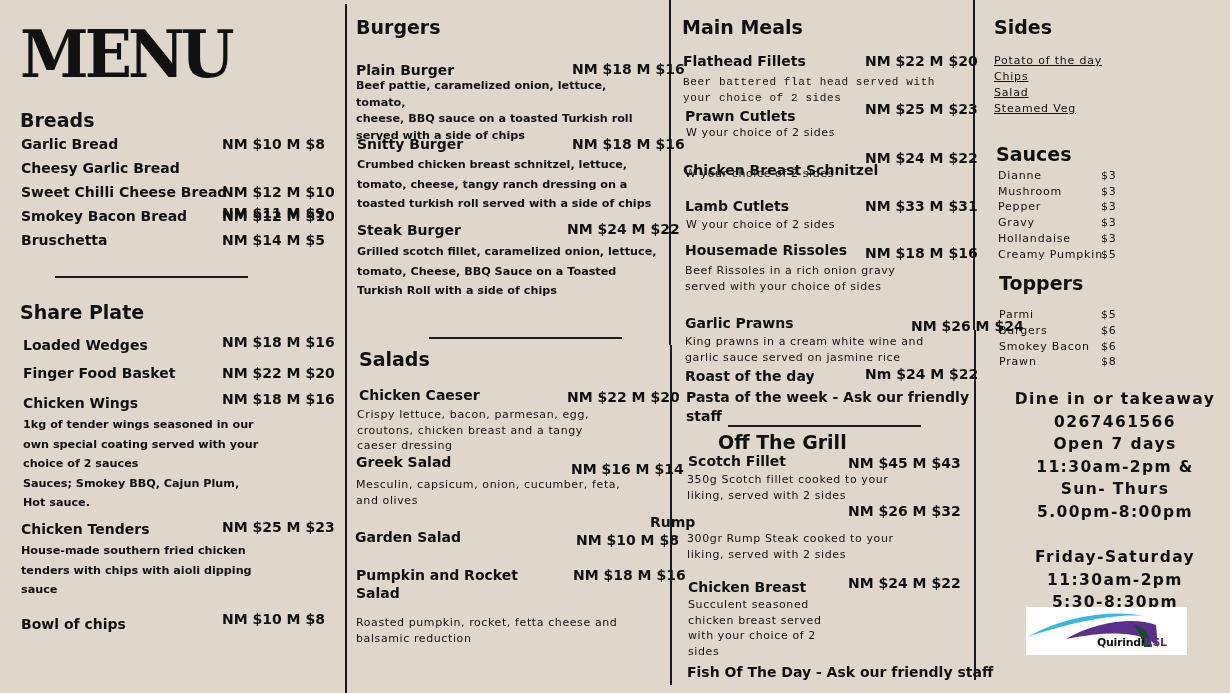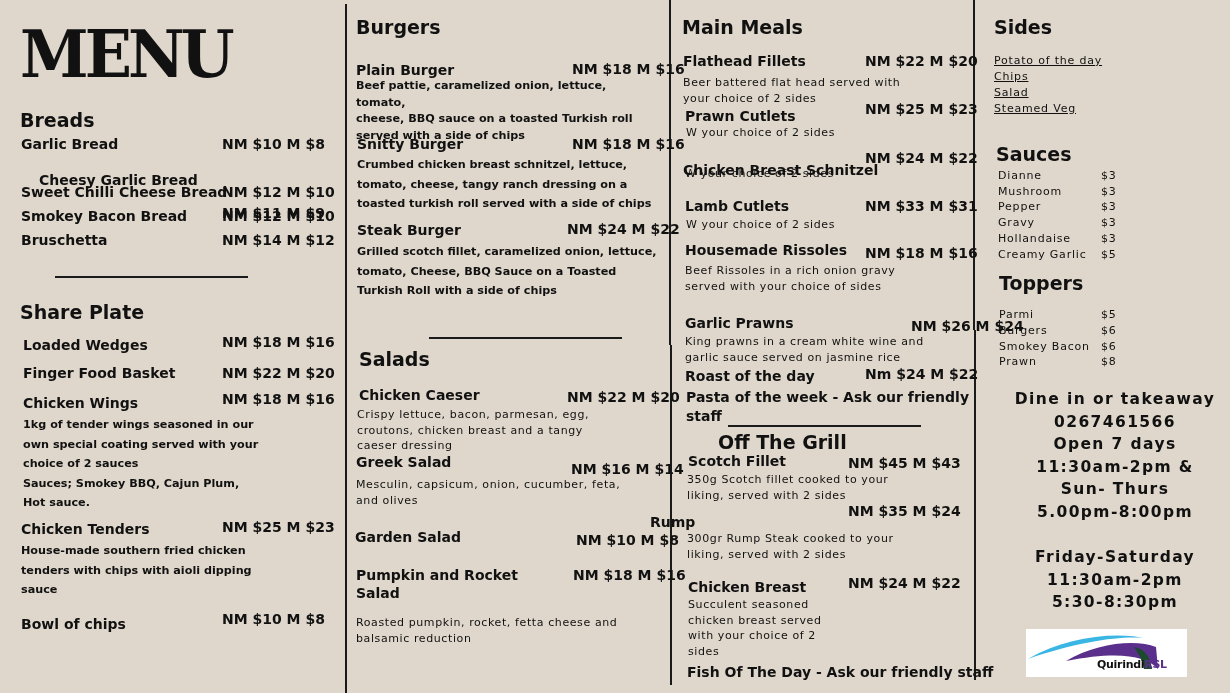--- a/index.html
+++ b/index.html
@@ -39,28 +39,28 @@
 <div class="hline" style="left:55px; top:276px; width:193px;"></div>
 <div class="hline" style="left:429px; top:337px; width:193px;"></div>
 <div class="hline" style="left:728px; top:425px; width:193px;"></div>
 
 <div class="abs title" style="left:20px; top:22px;">MENU</div>
 
 <div class="abs h" style="left:20px; top:111px;">Breads</div>
 <div>
   <div class="abs name" style="left:21px; top:137px;">Garlic Bread</div>
   <div class="abs price" style="left:222px; top:137px;">NM $10 M $8</div>
-  <div class="abs name" style="left:39px; top:161px;margin-top:12px;">Cheesy Garlic Bread</div>
+  <div class="abs name" style="left:21px; top:161px;">Cheesy Garlic Bread</div>
   <div class="abs price" style="left:222px; top:161px;margin-top:45px;">NM $11 M $9</div>
   <div class="abs name" style="left:21px; top:185px;">Sweet Chilli Cheese Bread</div>
   <div class="abs price" style="left:222px; top:185px;">NM $12 M $10</div>
   <div class="abs name" style="left:21px; top:209px;">Smokey Bacon Bread</div>
   <div class="abs price" style="left:222px; top:209px;">NM $12 M $10</div>
   <div class="abs name" style="left:21px; top:233px;">Bruschetta</div>
-  <div class="abs price" style="left:222px; top:233px;">NM $14 M $12</div>
+  <div class="abs price" style="left:222px; top:233px;">NM $14 M $5</div>
 </div>
 
 <div class="abs h" style="left:20px; top:303px;">Share Plate</div>
 <div>
   <div class="abs name" style="left:23px; top:338px;">Loaded Wedges</div>
   <div class="abs price" style="left:222px; top:335px;">NM $18 M $16</div>
   <div class="abs name" style="left:23px; top:366px;">Finger Food Basket</div>
   <div class="abs price" style="left:222px; top:366px;">NM $22 M $20</div>
   <div class="abs name" style="left:23px; top:396px;">Chicken Wings</div>
   <div class="abs price" style="left:222px; top:392px;">NM $18 M $16</div>
@@ -132,21 +132,21 @@
   <div class="abs descw" style="left:356px; top:615px; width:300px;">
     <div>Roasted pumpkin, rocket, fetta cheese and</div>
     <div>balsamic reduction</div>
   </div>
 </div>
 
 <div class="abs h" style="left:682px; top:18px;">Main Meals</div>
 <div>
   <div class="abs name" style="left:683px; top:54px;">Flathead Fillets</div>
   <div class="abs price" style="left:865px; top:54px;">NM $22 M $20</div>
-  <div class="abs descw" style="left:683px; top:75px;">
+  <div class="abs descw" style="left:683px; top:75px;font-family:Liberation Mono, monospace;">
     <div>Beer battered flat head served with</div>
     <div>your choice of 2 sides</div>
   </div>
   <div class="abs name" style="left:685px; top:109px;">Prawn Cutlets</div>
   <div class="abs price" style="left:865px; top:102px;">NM $25 M $23</div>
   <div class="abs descw" style="left:686px; top:125px;">W your choice of 2 sides</div>
   <div class="abs name" style="left:683px; top:151px;margin-top:12px;">Chicken Breast Schnitzel</div>
   <div class="abs price" style="left:865px; top:151px;">NM $24 M $22</div>
   <div class="abs descw" style="left:685px; top:166px;">W your choice of 2 sides</div>
   <div class="abs name" style="left:685px; top:199px;">Lamb Cutlets</div>
@@ -174,21 +174,21 @@
 
 <div class="abs h" style="left:687px; top:433px;margin-left:31px;">Off The Grill</div>
 <div>
   <div class="abs name" style="left:688px; top:454px;">Scotch Fillet</div>
   <div class="abs price" style="left:848px; top:456px;">NM $45 M $43</div>
   <div class="abs descw" style="left:687px; top:472px;">
     <div>350g Scotch fillet cooked to your</div>
     <div>liking, served with 2 sides</div>
   </div>
   <div class="abs name" style="left:650px; top:515px;">Rump</div>
-  <div class="abs price" style="left:848px; top:504px;">NM $35 M $24</div>
+  <div class="abs price" style="left:848px; top:504px;">NM $26 M $32</div>
   <div class="abs descw" style="left:687px; top:531px;">
     <div>300gr Rump Steak cooked to your</div>
     <div>liking, served with 2 sides</div>
   </div>
   <div class="abs name" style="left:688px; top:580px;">Chicken Breast</div>
   <div class="abs price" style="left:848px; top:576px;">NM $24 M $22</div>
   <div class="abs descw" style="left:688px; top:597px;">
     <div>Succulent seasoned</div>
     <div>chicken breast served</div>
     <div>with your choice of 2</div>
@@ -205,21 +205,21 @@
   <div>Steamed Veg</div>
 </div>
 
 <div class="abs h" style="left:996px; top:145px;">Sauces</div>
 <div class="abs small" style="left:998px; top:168px;">
   <div><span style="display:inline-block;width:103px;">Dianne</span><span>$3</span></div>
   <div><span style="display:inline-block;width:103px;">Mushroom</span><span>$3</span></div>
   <div><span style="display:inline-block;width:103px;">Pepper</span><span>$3</span></div>
   <div><span style="display:inline-block;width:103px;">Gravy</span><span>$3</span></div>
   <div><span style="display:inline-block;width:103px;">Hollandaise</span><span>$3</span></div>
-  <div><span style="display:inline-block;width:103px;">Creamy Garlic</span><span>$5</span></div>
+  <div><span style="display:inline-block;width:103px;">Creamy Pumpkin</span><span>$5</span></div>
 </div>
 
 <div class="abs h" style="left:999px; top:274px;">Toppers</div>
 <div class="abs small" style="left:999px; top:307px; line-height:15.8px;">
   <div><span style="display:inline-block;width:102px;">Parmi</span><span>$5</span></div>
   <div><span style="display:inline-block;width:102px;">Burgers</span><span>$6</span></div>
   <div><span style="display:inline-block;width:102px;">Smokey Bacon</span><span>$6</span></div>
   <div><span style="display:inline-block;width:102px;">Prawn</span><span>$8</span></div>
 </div>
 
@@ -229,21 +229,21 @@
   <div>Open 7 days</div>
   <div>11:30am-2pm &amp;</div>
   <div>Sun- Thurs</div>
   <div>5.00pm-8:00pm</div>
   <div style="height:22.6px;"></div>
   <div>Friday-Saturday</div>
   <div>11:30am-2pm</div>
   <div>5:30-8:30pm</div>
 </div>
 
-<div class="abs logo-box" style="left:1026px; top:629px; width:161px; height:48px;">
+<div class="abs logo-box" style="left:1026px; top:607px; width:161px; height:48px;">
   <svg width="139" height="48" viewBox="0 0 139 48" style="position:absolute;left:0;top:0;">
     <path d="M2 30 C 40 8, 90 2, 122 10 C 105 6, 60 10, 2 30 Z" fill="#3ab6e4"></path>
     <path d="M40 32 C 70 14, 110 10, 130 18 L 132 40 C 120 26, 90 22, 40 32 Z" fill="#5b2f8c"></path>
     <path d="M108 18 C 118 20, 124 26, 126 40 L 118 40 C 116 30, 112 24, 108 18 Z" fill="#1c4a2e"></path>
   </svg>
   <div class="abs" style="left:71px; top:29px; font-size:11px; font-weight:bold; color:#111; letter-spacing:-0.3px; white-space:nowrap;">
     <span>Quirindi</span><span style="color:#5b2f8c;">RSL</span>
   </div>
 </div>
 

